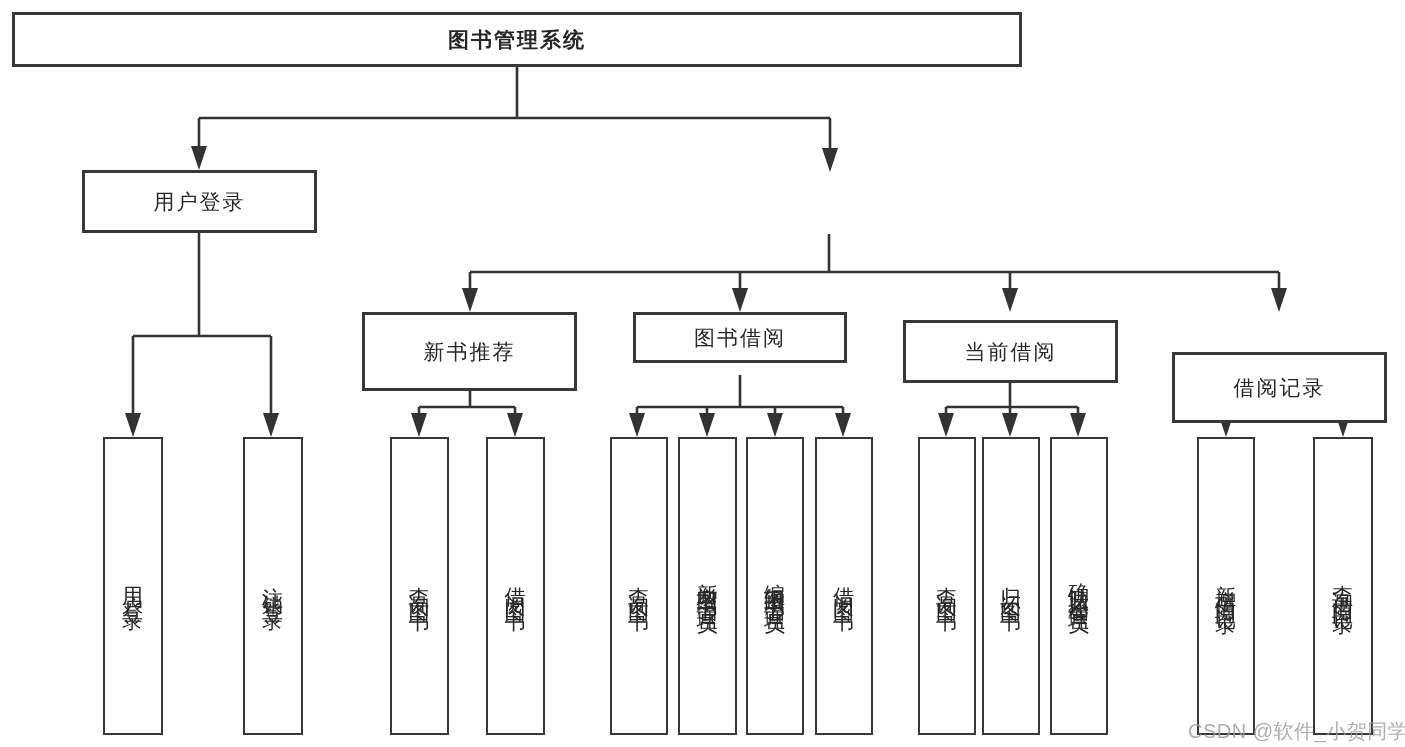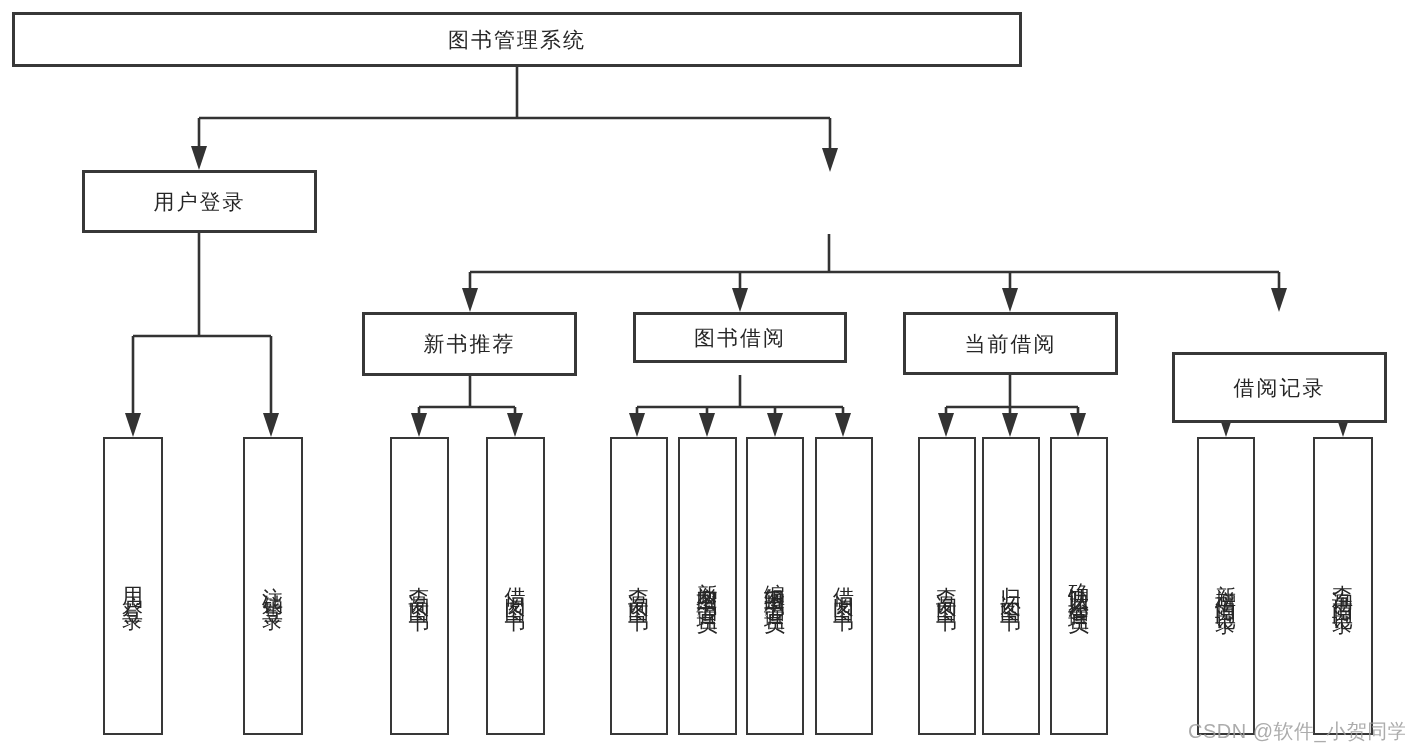--- a/index.html
+++ b/index.html
@@ -125,35 +125,35 @@
       <polygon points="767,413 783,413 775,437"></polygon>
       <polygon points="835,413 851,413 843,437"></polygon>
       <polygon points="938,413 954,413 946,437"></polygon>
       <polygon points="1002,413 1018,413 1010,437"></polygon>
       <polygon points="1070,413 1086,413 1078,437"></polygon>
       <polygon points="1218,413 1234,413 1226,437"></polygon>
       <polygon points="1335,413 1351,413 1343,437"></polygon>
     </g>
   </svg>
 
-  <div class="node" style="left:12px; top:12px; width:1010px; height:55px;">
+  <div class="node" style="left:12px; top:12px; width:1010px; height:55px;font-weight:bold;">
     <span class="h-text">图书管理系统</span>
   </div>
 
   <div class="node" style="left:82px; top:170px; width:235px; height:63px;">
     <span class="h-text">用户登录</span>
   </div>
 
-  <div class="node" style="left:362px; top:312px; width:215px; height:64px;">
+  <div class="node" style="left:362px; top:312px; width:215px; height:79px;">
     <span class="h-text">新书推荐</span>
   </div>
   <div class="node" style="left:633px; top:312px; width:214px; height:51px;">
     <span class="h-text">图书借阅</span>
   </div>
-  <div class="node" style="left:903px; top:312px; width:215px; height:63px;">
+  <div class="node" style="left:903px; top:320px; width:215px; height:63px;">
     <span class="h-text">当前借阅</span>
   </div>
   <div class="node" style="left:1172px; top:312px; width:215px; height:71px;margin-top:40px;">
     <span class="h-text">借阅记录</span>
   </div>
 
   <div class="node leaf" style="left:103px; top:437px; width:60px; height:298px;">
     <span class="v-text">用户登录</span>
   </div>
   <div class="node leaf" style="left:243px; top:437px; width:60px; height:298px;">

